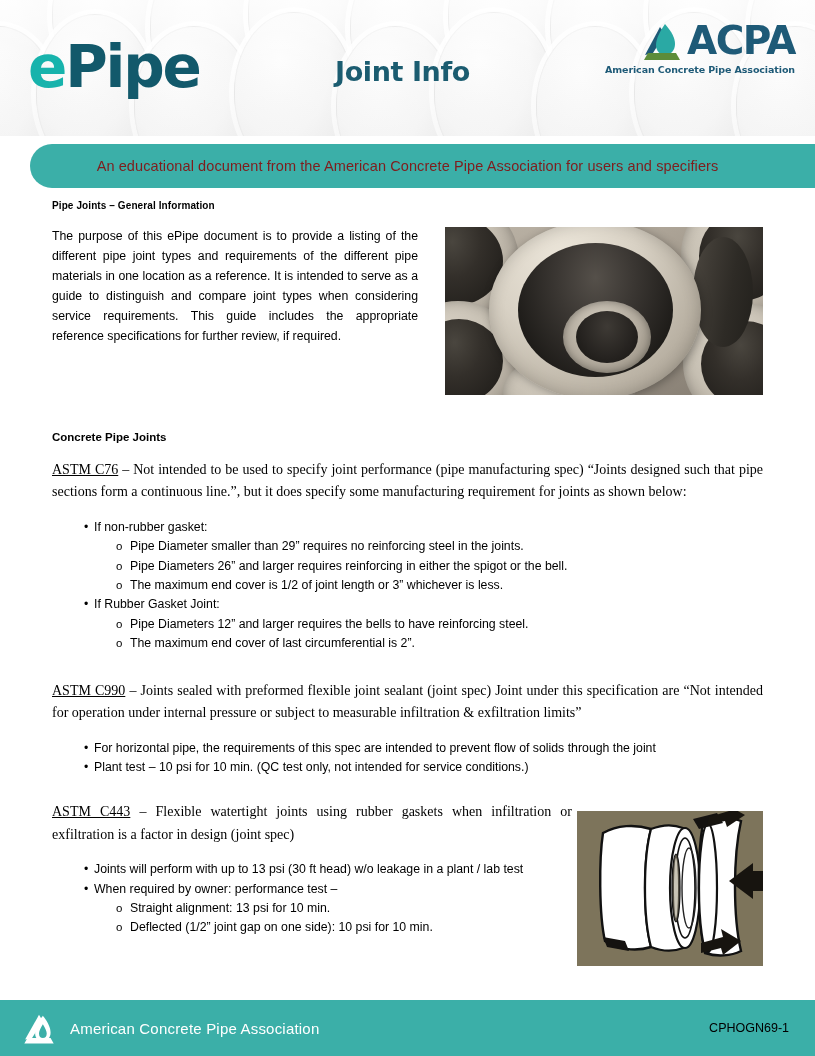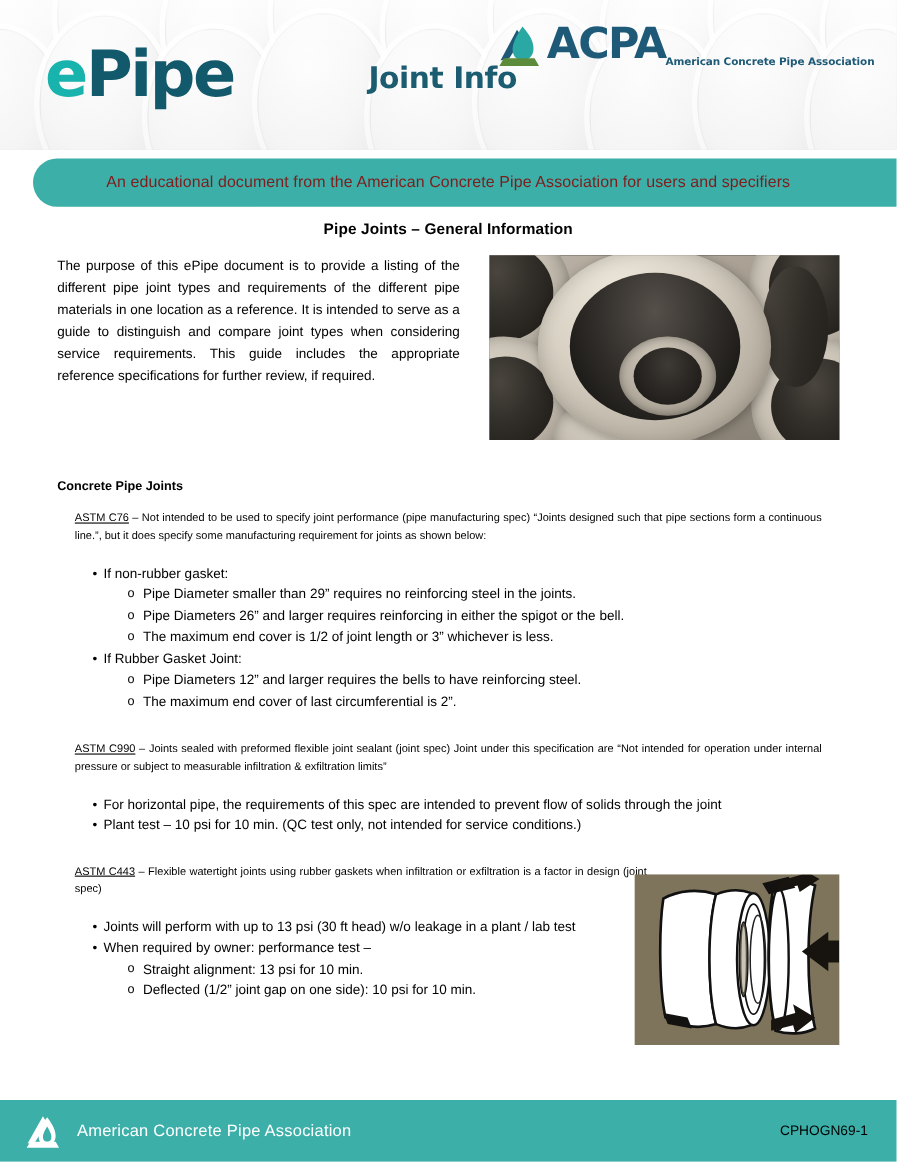--- a/index.html
+++ b/index.html
@@ -39,21 +39,21 @@
   }
   .header-sheen {
     position: absolute;
     inset: 0;
     background: linear-gradient(180deg, rgba(255,255,255,0.55) 0%, rgba(255,255,255,0.12) 40%, rgba(240,240,240,0.35) 100%);
     pointer-events: none;
   }
 
   .epipe-logo {
     position: absolute;
-    left: 41px;
+    left: 28px;
     top: 38px;
     font-size: 58px;
     line-height: 1;
     font-weight: bold;
     letter-spacing: -2.2px;
     font-family: "DejaVu Sans", sans-serif;
     z-index: 5;
   }
   .epipe-e { color: #17B3AC; }
   .epipe-rest { color: #12596B; }
@@ -69,20 +69,21 @@
     font-family: "DejaVu Sans", sans-serif;
     z-index: 5;
   }
 
   .acpa-logo {
     position: absolute;
     right: 20px;
     top: 20px;
     z-index: 5;
     display: flex;
+    flex-direction: column;
     align-items: flex-end;
   }
   .acpa-top {
     display: flex;
     align-items: center;
     gap: 2px;
   }
   .acpa-word {
     font-size: 39px;
     font-weight: bold;
@@ -126,25 +127,24 @@
   .content {
     position: absolute;
     left: 0;
     top: 200px;
     width: 815px;
     padding: 0 52px 0 52px;
     box-sizing: border-box;
   }
 
   .section-head {
-    font-size: 14px;
+    font-size: 10px;
     font-weight: bold;
     margin: 0 0 16px 0;
     letter-spacing: 0.1px;
-    text-align: center;
   }
 
   .intro-row {
     display: flex;
     gap: 0;
     align-items: flex-start;
   }
   .intro-text {
     width: 372px;
     font-size: 12.3px;
@@ -204,24 +204,25 @@
     border-radius: 50% / 50%;
   }
 
   .sub-head {
     font-size: 11.5px;
     font-weight: bold;
     margin: 36px 0 16px 0;
   }
 
   .para {
-    font-size: 10px;
+    font-size: 14px;
     line-height: 1.60;
     text-align: justify;
-    margin: 16px;
+    margin: 0;
+    font-family: Liberation Serif, serif;
   }
   .para-narrow {
     width: 520px;
     text-align: justify;
   }
   .astm-label {
     text-decoration: underline;
   }
 
   .bullets {

